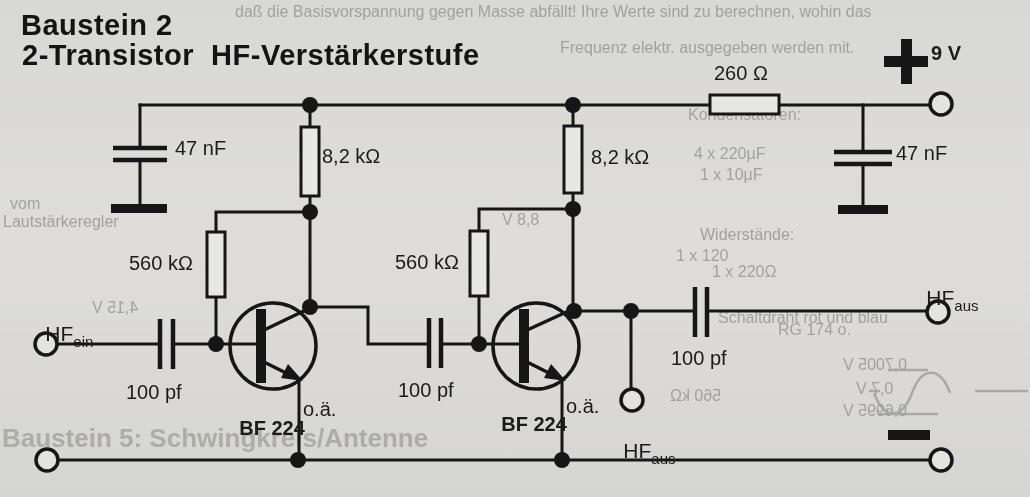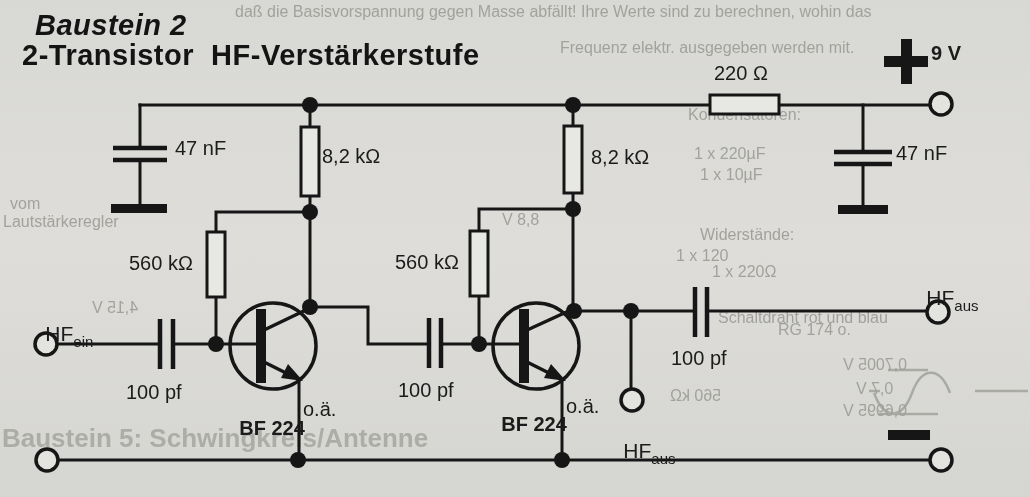--- a/index.html
+++ b/index.html
@@ -22,21 +22,21 @@
 </head>
 <body>
 
 <div class="page">
 
   <div class="ghost" style="left:560px;top:40px;">Frequenz elektr. ausgegeben werden mit.</div>
   <div class="ghost" style="left:235px;top:4px;">daß die Basisvorspannung gegen Masse abfällt! Ihre Werte sind zu berechnen, wohin das</div>
   <div class="ghost" style="left:10px;top:196px;text-align:center;">vom</div>
   <div class="ghost" style="left:3px;top:214px;">Lautstärkeregler</div>
   <div class="ghost" style="left:688px;top:107px;">Kondensatoren:</div>
-  <div class="ghost" style="left:694px;top:146px;">1 x 220µF</div>
+  <div class="ghost" style="left:694px;top:146px;">4 x 220µF</div>
   <div class="ghost" style="left:700px;top:167px;">1 x 10µF</div>
   <div class="ghost" style="left:700px;top:227px;">Widerstände:</div>
   <div class="ghost" style="left:676px;top:248px;">1 x 120</div>
   <div class="ghost" style="left:712px;top:264px;">1 x 220Ω</div>
   <div class="ghost" style="left:778px;top:286px;margin-top:36px;">RG 174 o.</div>
   <div class="ghost" style="left:718px;top:310px;">Schaltdraht rot und blau</div>
   <div class="ghost mir" style="left:843px;top:357px;">0,7005 V</div>
   <div class="ghost mir" style="left:856px;top:381px;">0,7 V</div>
   <div class="ghost mir" style="left:843px;top:403px;">0,6995 V</div>
   <div class="ghost mir" style="left:670px;top:388px;">560 kΩ</div>
@@ -128,31 +128,31 @@
 
     <g fill="#161616">
       <g>
         <rect x="884" y="56" width="44" height="11"></rect>
         <rect x="901" y="39" width="11" height="45"></rect>
       </g>
       <rect x="888" y="430" width="42" height="10"></rect>
     </g>
   </svg>
 
-  <div class="title" style="left:35px;top:11px;font-style:italic;">Baustein 2</div>
+  <div class="title" style="left:21px;top:11px;">Baustein 2</div>
   <div class="title" style="left:22px;top:41px;">2-Transistor  HF-Verstärkerstufe</div>
 
   <div class="lbl" style="left:175px;top:138px;">47 nF</div>
   <div class="lbl" style="left:322px;top:146px;">8,2 kΩ</div>
   <div class="lbl" style="left:129px;top:253px;">560 kΩ</div>
   <div class="lbl" style="left:126px;top:382px;">100 pf</div>
   <div class="lbl" style="left:398px;top:380px;">100 pf</div>
   <div class="lbl" style="left:395px;top:252px;">560 kΩ</div>
   <div class="lbl" style="left:591px;top:147px;">8,2 kΩ</div>
-  <div class="lbl" style="left:714px;top:63px;">220 Ω</div>
+  <div class="lbl" style="left:714px;top:63px;">260 Ω</div>
   <div class="lbl" style="left:896px;top:143px;">47 nF</div>
   <div class="lbl" style="left:671px;top:348px;">100 pf</div>
   <div class="lbl b" style="left:931px;top:43px;">9 V</div>
 
   <div class="lbl" style="left:217px;top:398px;">
     <span class="b">BF 224</span>
   </div>
   <div class="lbl" style="left:303px;top:399px;">o.ä.</div>
 
   <div class="lbl" style="left:479px;top:394px;">

